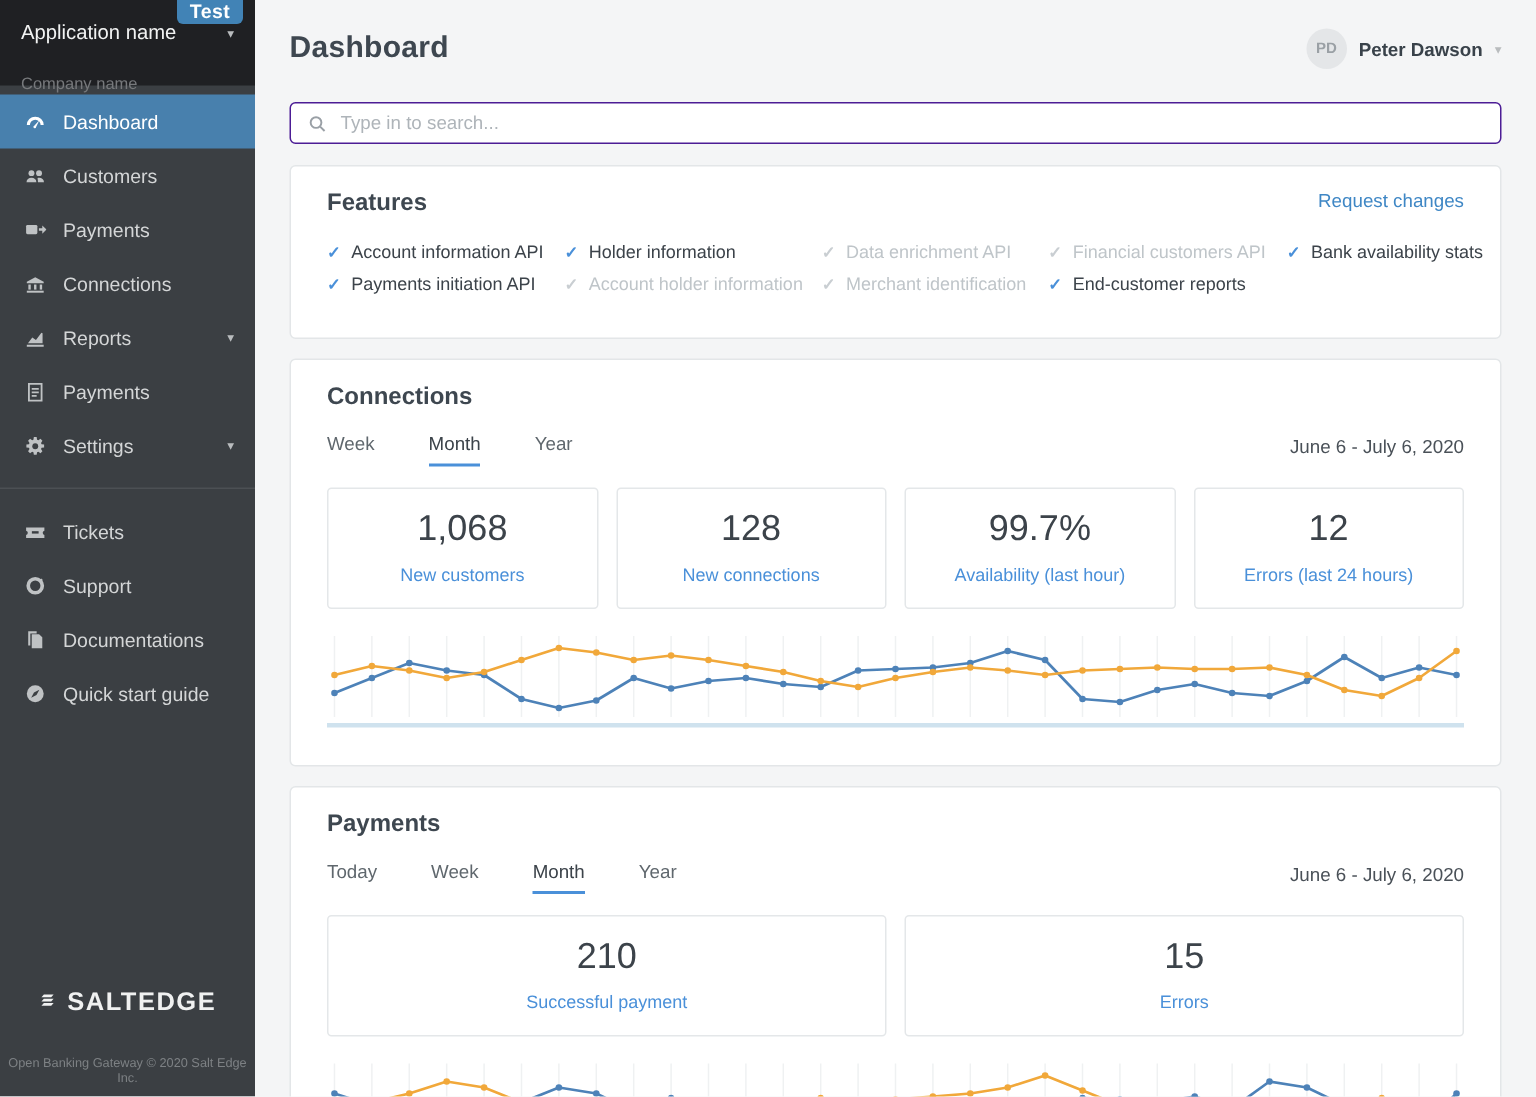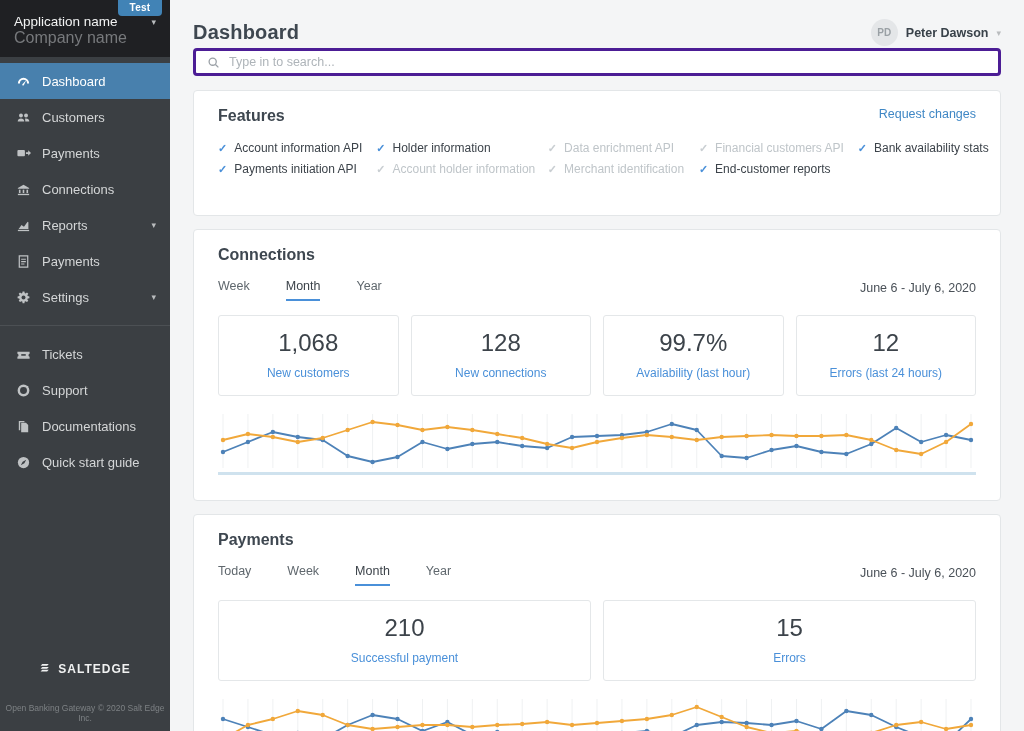--- a/index.html
+++ b/index.html
@@ -3,56 +3,56 @@
 <meta charset="utf-8">
 <style>
   * { margin:0; padding:0; box-sizing:border-box; }
   html,body { width:1024px; height:731px; }
   body { font-family:"Liberation Sans", sans-serif; background:#f4f5f6; overflow:hidden; position:relative; }
 
   
   .sidebar { position:absolute; left:0; top:0; width:170px; height:731px; background:#3b3f43; z-index:5; }
   .sidebar-top { position:relative; height:57px; background:#1f2023; padding:14px 14px 0 14px; }
   .test-badge { position:absolute; top:0; left:118px; width:44px; height:16px; background:#4183b6; color:#fff;
-    font-size:10px; font-weight:bold; text-align:center; line-height:16px; border-radius:0 0 4px 4px; letter-spacing:.3px; }
+    font-size:13px; font-weight:bold; text-align:center; line-height:16px; border-radius:0 0 4px 4px; letter-spacing:.3px; }
   .app-name-row { display:flex; align-items:center; justify-content:space-between; }
   .app-name { color:#f2f3f3; font-size:13.5px; }
   .caret { color:#b9bcbe; font-size:9px; }
-  .company-name { color:#77797c; font-size:16px; margin-top:0; }
+  .company-name { color:#77797c; font-size:11px; margin-top:21px; }
 
   .nav { padding-top:6px; }
   .nav-item { display:flex; align-items:center; height:36px; padding:0 14px 0 16px; color:#d4d6d7; font-size:13px; cursor:pointer; }
   .nav-item.active { background:#4880ad; color:#fff; }
   .nav-item .nicon { width:15px; height:15px; margin-right:11px; flex:0 0 15px; color:#bfc2c4; display:inline-flex; }
   .nav-item.active .nicon { color:#ffffff; }
   .nav-item .nlabel { flex:1; }
   .nav-item .caret { margin-left:auto; }
   .nav-divider { height:1px; background:#4c5054; margin:10px 0; }
 
   .sidebar-footer { position:absolute; bottom:8px; left:0; width:100%; text-align:center; }
-  .brand-row { display:inline-flex; align-items:center; gap:6px; color:#f0f1f1; font-size:12px; font-weight:bold; letter-spacing:1px;margin-top:41px; }
+  .brand-row { display:inline-flex; align-items:center; gap:6px; color:#f0f1f1; font-size:17px; font-weight:bold; letter-spacing:1px;margin-top:41px; }
   .copyright { margin-top:24px; color:#7d8184; font-size:8.5px; }
 
   
   .main { position:absolute; left:170px; top:0; width:854px; height:731px; padding:0 23px; }
   .main-header { display:flex; align-items:center; justify-content:space-between; padding-top:17px; height:48px; }
   .page-title { font-size:20px; color:#3e4750; font-weight:600; letter-spacing:.2px; }
   .user-box { display:flex; align-items:center; gap:8px; cursor:pointer; }
   .avatar { width:27px; height:27px; border-radius:50%; background:#e4e6e8; color:#9aa0a5; font-size:10px;
     display:flex; align-items:center; justify-content:center; font-weight:bold;margin-left:22px; }
   .user-name { font-size:12.5px; color:#39424a; font-weight:600; }
 
-  .search-bar { margin-top:0; height:28px; background:#fff; border:3px solid #4c1d95; border-radius:4px;
+  .search-bar { margin-top:20px; height:28px; background:#fff; border:1px solid #4c1d95; border-radius:4px;
     display:flex; align-items:center; padding:0 11px; gap:9px; }
   .search-bar input { border:none; outline:none; flex:1; font-size:12.5px; color:#4a5258; background:transparent;
     font-family:"Liberation Sans",sans-serif; }
   .search-bar input::placeholder { color:#aeb4b9; }
 
   .card { background:#fff; border:1px solid #e3e6e8; border-radius:4px; padding:16px 24px 22px; }
-  .card.features { margin-top:14px; padding-bottom:32px; }
+  .card.features { margin-top:14px; padding-bottom:22px; }
   .card.section { margin-top:13px; }
   .card-head { display:flex; align-items:flex-start; justify-content:space-between; }
   .card-title { font-size:16px; color:#3e4750; font-weight:600; }
   .link { color:#3f87c5; font-size:12.5px; cursor:pointer; text-decoration:none; }
 
   .feature-cols { display:flex; margin-top:16px; gap:28px; }
   .feature-col { min-width:118px; }
   .feature-item { display:flex; align-items:center; gap:7px; font-size:12px; color:#3c434a; margin-bottom:7px; white-space:nowrap; }
   .feature-item .chk { font-size:11px; color:#4a90d9; font-weight:bold; }
   .feature-item.disabled { color:#bfc5c9; }

